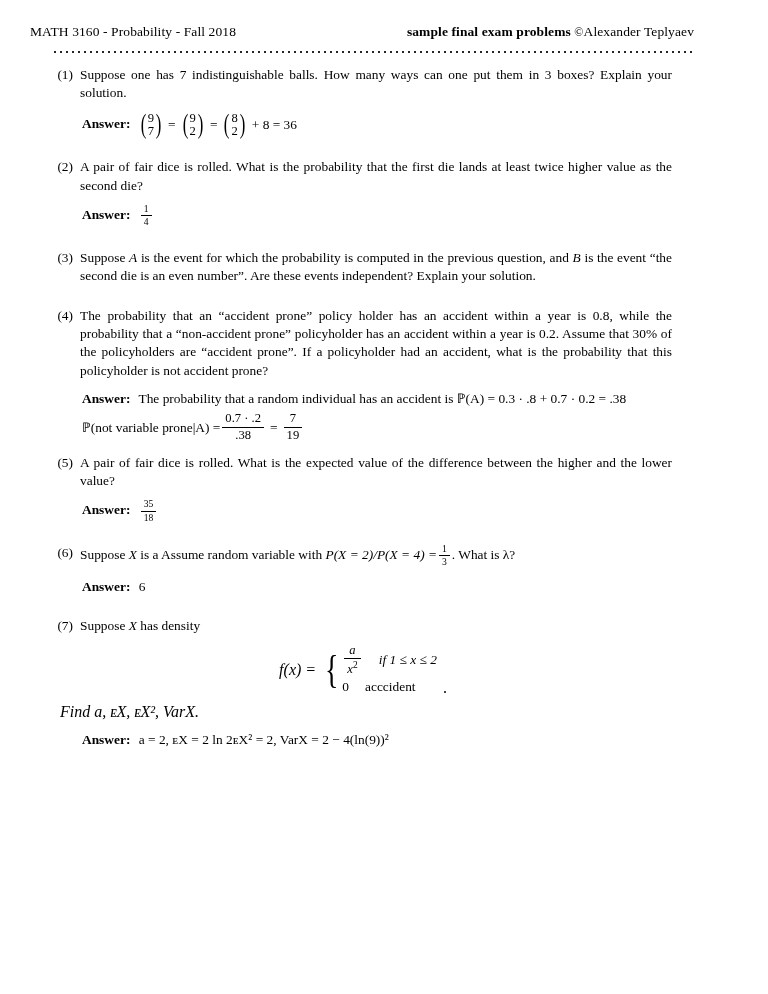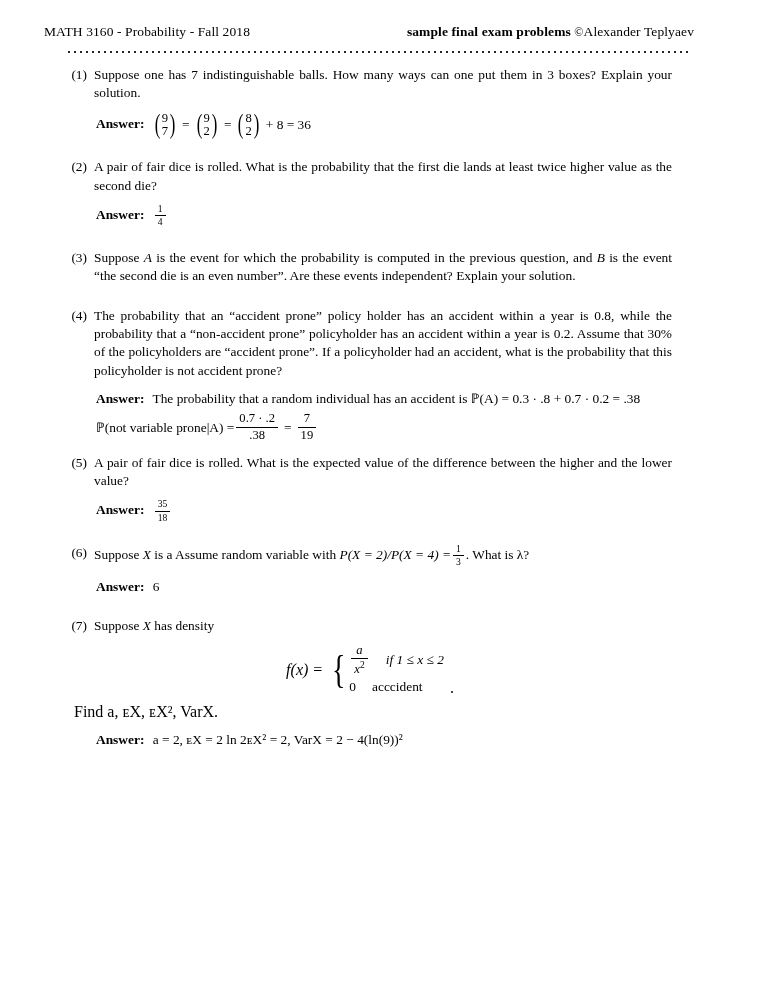--- a/index.html
+++ b/index.html
@@ -13,21 +13,21 @@
     font-family: "Liberation Serif", serif;
     color: #000000;
     position: relative;
     overflow: hidden;
   }
   .page {
     width: 720px;
     height: 994px;
     position: relative;
     box-sizing: border-box;
-    padding: 24px 26px 0 44px;
+    padding: 24px 26px 0 30px;
   }
   
   .header {
     display: flex;
     justify-content: space-between;
     align-items: baseline;
     font-size: 13.5px;
     letter-spacing: 0.1px;
   }
   .header-left { white-space: nowrap; }
@@ -149,21 +149,21 @@
     justify-content: center;
     font-size: 13.4px;
     line-height: 1.5;
   }
   .cases-row { display: flex; align-items: center; }
   .cases-row .cond { margin-left: 16px; }
   .centered-eq {
     text-align: center;
     margin: 8px 0 6px 0;
   }
-  .q7-find { margin-top: 6px; margin-left: 6px; }
+  .q7-find { margin-top: 6px; margin-left: 6px; font-style: italic; }
 </style>
 </head>
 <body>
 
 <div class="page">
 
   <div class="header">
     <div class="header-left">MATH 3160 - Probability - Fall 2018</div>
     <div class="header-right">
       <span class="bold">sample final exam problems</span>

